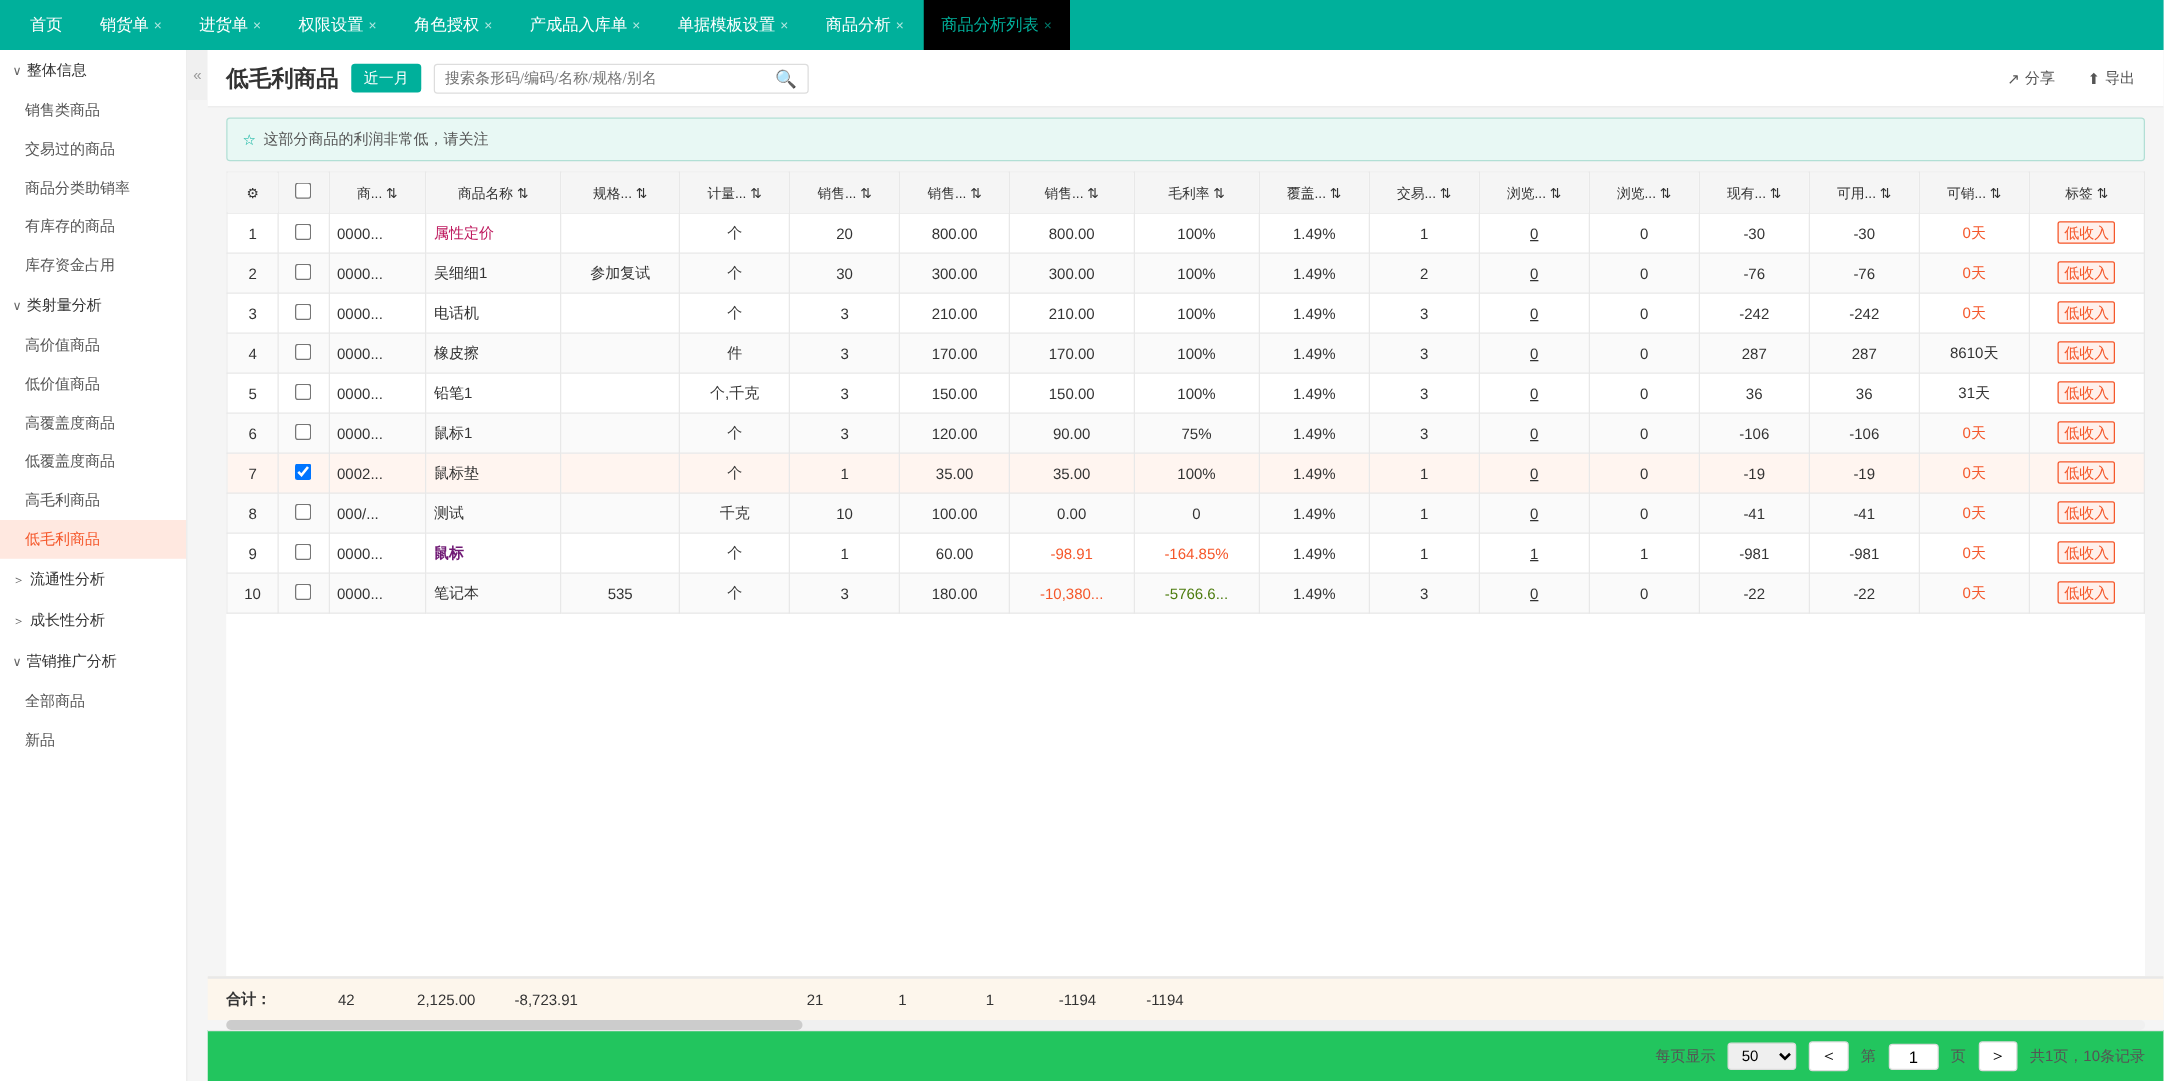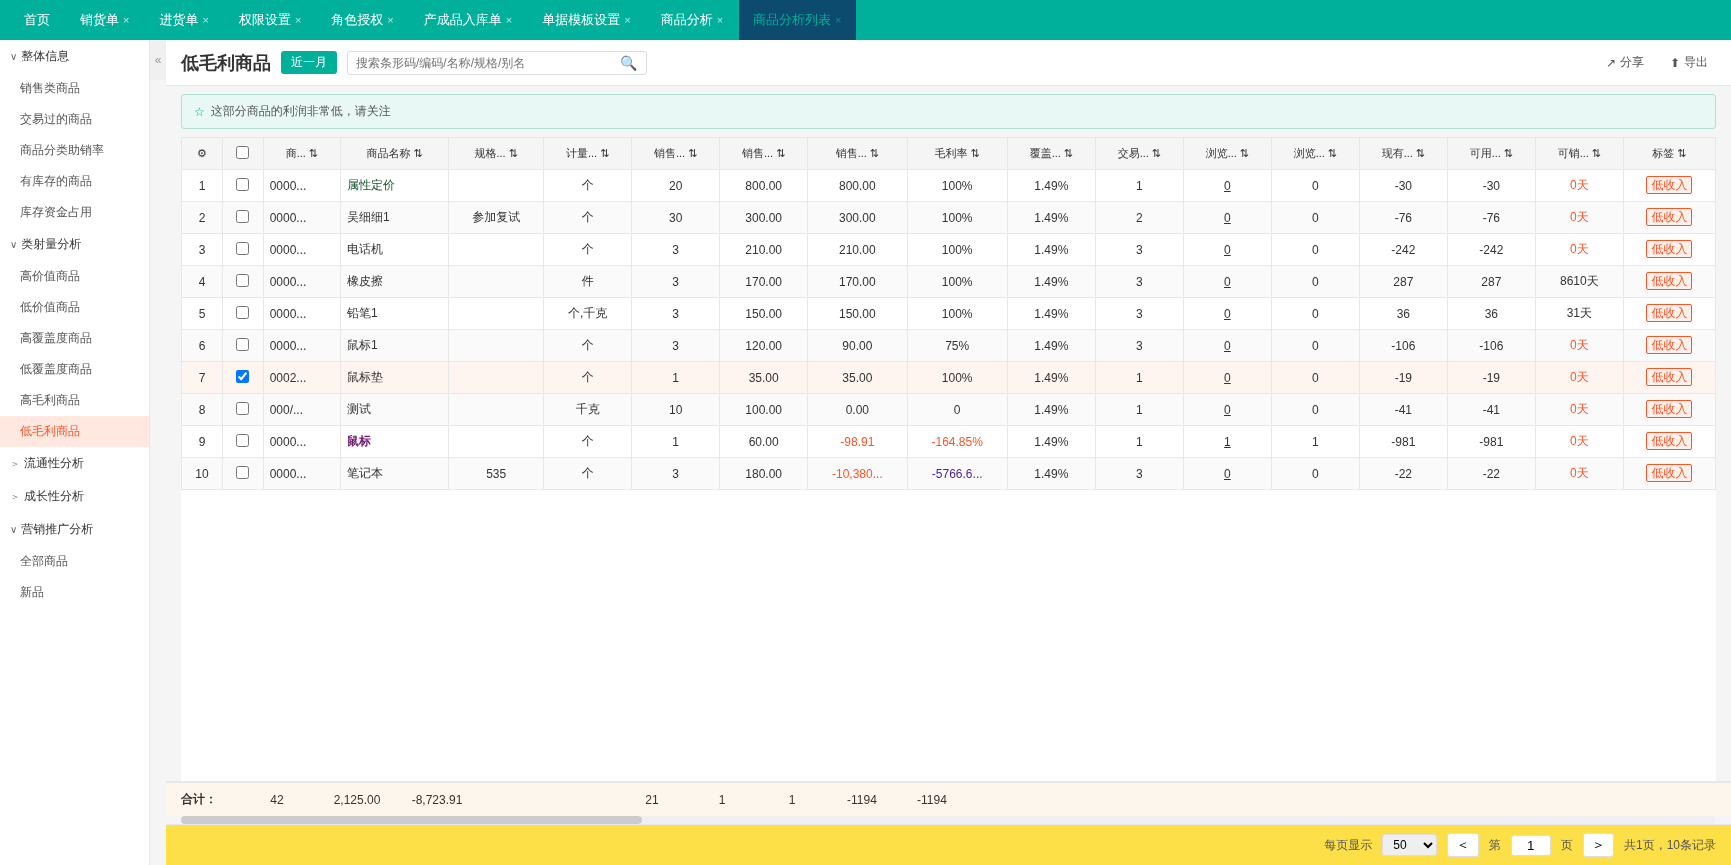--- a/index.html
+++ b/index.html
@@ -1,21 +1,21 @@
 <!DOCTYPE html>
 <html><head>
   <meta charset="utf-8">
   <style>
     * { margin: 0; padding: 0; box-sizing: border-box; }
     body { font-family: 'Microsoft YaHei', Arial, sans-serif; font-size: 12px; background: #f5f5f5; color: #333; width: 1731px; min-height: 865px; overflow-x: hidden; }
 
     
     .top-nav { background: #00b09b; display: flex; align-items: center; height: 40px; padding: 0 10px; gap: 2px; }
     .nav-item { color: #fff; padding: 0 14px; height: 40px; line-height: 40px; cursor: pointer; font-size: 13px; white-space: nowrap; }
-    .nav-item.active { background: #0c4a6e; color: #00b09b; }
+    .nav-item.active { background: #000000; color: #00b09b; }
     .nav-item .close { margin-left: 4px; opacity: 0.7; font-size: 11px; }
 
     
     .layout { display: flex; height: calc(865px - 40px); }
 
     
     .sidebar { width: 150px; background: #fff; border-right: 1px solid #e8e8e8; overflow-y: auto; flex-shrink: 0; }
     .sidebar-section { }
     .sidebar-section-title { padding: 8px 10px; color: #333; font-size: 12px; cursor: pointer; display: flex; align-items: center; gap: 4px; }
     .sidebar-section-title .arrow { font-size: 10px; color: #666; }
@@ -24,21 +24,21 @@
     .collapse-btn { width: 16px; height: 40px; background: #f0f0f0; display: flex; align-items: center; justify-content: center; cursor: pointer; color: #999; font-size: 12px; flex-shrink: 0; }
 
     
     .main-content { flex: 1; display: flex; flex-direction: column; overflow: hidden; background: #f5f5f5; }
 
     
     .content-header { background: #fff; padding: 10px 15px; display: flex; align-items: center; gap: 10px; border-bottom: 1px solid #e8e8e8; }
     .page-title { font-size: 18px; font-weight: bold; color: #333; }
     .filter-btn { background: #00b09b; color: #fff; border: none; padding: 3px 10px; border-radius: 3px; cursor: pointer; font-size: 12px; }
     .search-box { display: flex; align-items: center; border: 1px solid #ddd; border-radius: 3px; padding: 3px 8px; gap: 5px; background: #fff; flex: 1; max-width: 300px; }
-    .search-box input { border: none; outline: none; font-size: 12px; color: #999; width: 100%; background: transparent; }
+    .search-box input { border: none; outline: none; font-size: 12px; color: #999; width: 100%; background: transparent; font-family: Liberation Serif, serif; }
     .search-icon { color: #ccc; font-size: 14px; }
     .header-actions { margin-left: auto; display: flex; gap: 10px; }
     .action-btn { display: flex; align-items: center; gap: 4px; color: #555; cursor: pointer; font-size: 12px; padding: 4px 8px; }
 
     
     .notice-bar { background: #e8f8f4; border: 1px solid #b2dfd5; margin: 8px 15px; padding: 8px 12px; border-radius: 3px; font-size: 12px; color: #555; display: flex; align-items: center; gap: 6px; }
     .notice-icon { color: #00b09b; }
 
     
     .table-container { flex: 1; overflow: auto; margin: 0 15px; background: #fff; }
@@ -52,21 +52,21 @@
     .td-left { text-align: left; }
     .red-text { color: #f5572a; }
     .tag-low { background: #fff0eb; color: #f5572a; border: 1px solid #f5572a; border-radius: 2px; padding: 1px 4px; font-size: 12px; }
     .underline-link { text-decoration: underline; cursor: pointer; color: #333; }
 
     
     .table-footer { background: #fdf6ec; border-top: 2px solid #e8e8e8; padding: 8px 15px; display: flex; align-items: center; }
     .total-label { font-weight: bold; color: #333; margin-right: 20px; }
 
     
-    .pagination-bar { background: #fde047; border-top: 1px solid #e8e8e8; padding: 8px 15px; display: flex; align-items: center; justify-content: flex-end; gap: 10px; font-size: 12px; color: #555; }
+    .pagination-bar { background: #22c55e; border-top: 1px solid #e8e8e8; padding: 8px 15px; display: flex; align-items: center; justify-content: flex-end; gap: 10px; font-size: 12px; color: #555; }
     .page-size-select { border: 1px solid #ddd; padding: 2px 6px; border-radius: 3px; font-size: 12px; }
     .page-btn { border: 1px solid #ddd; background: #fff; padding: 2px 8px; border-radius: 3px; cursor: pointer; }
     .page-input { border: 1px solid #ddd; width: 40px; text-align: center; padding: 2px 4px; border-radius: 3px; }
     .scrollbar-area { height: 8px; background: #f0f0f0; margin: 0 15px; border-radius: 4px; }
     .scrollbar-thumb { width: 30%; height: 100%; background: #ccc; border-radius: 4px; }
   </style>
 </head>
 <body>
 
 <div class="top-nav">
@@ -184,21 +184,21 @@
             <th><span>可用...</span> ⇅</th>
             <th><span>可销...</span> ⇅</th>
             <th><span>标签</span> ⇅</th>
           </tr>
         </thead>
         <tbody id="table-body">
         <tr>
       <td>1</td>
       <td><input type="checkbox" style=""></td>
       <td class="td-left">0000...</td>
-      <td class="td-left" style="color:#14532d;">属性定价</td>
+      <td class="td-left" style="color:#be185d;">属性定价</td>
       <td></td>
       <td>个</td>
       <td>20</td>
       <td>800.00</td>
       <td>800.00</td>
       <td>100%</td>
       <td>1.49%</td>
       <td>1</td>
       <td class="underline-link">0</td>
       <td>0</td>
@@ -370,21 +370,21 @@
             <tr>
       <td>10</td>
       <td><input type="checkbox" style=""></td>
       <td class="td-left">0000...</td>
       <td class="td-left" style="color:#333;margin-left:41px;">笔记本</td>
       <td>535</td>
       <td>个</td>
       <td>3</td>
       <td>180.00</td>
       <td style="color:#f5572a;">-10,380...</td>
-      <td style="color:#4c1d95;">-5766.6...</td>
+      <td style="color:#4d7c0f;">-5766.6...</td>
       <td>1.49%</td>
       <td>3</td>
       <td class="underline-link">0</td>
       <td>0</td>
       <td>-22</td>
       <td>-22</td>
       <td class="red-text">0天</td>
       <td><span class="tag-low">低收入</span></td>
     </tr>
           </tbody>

